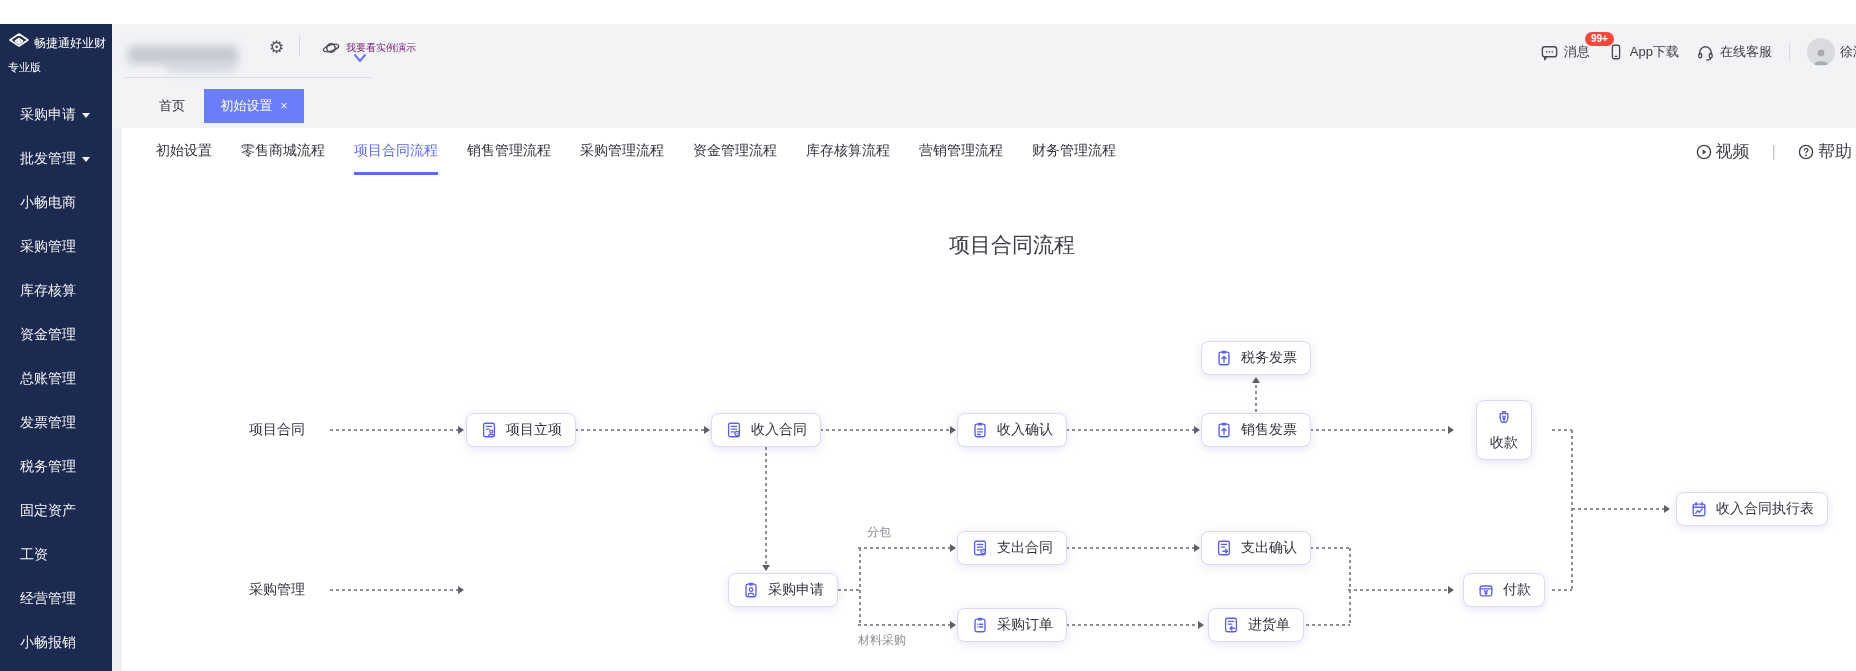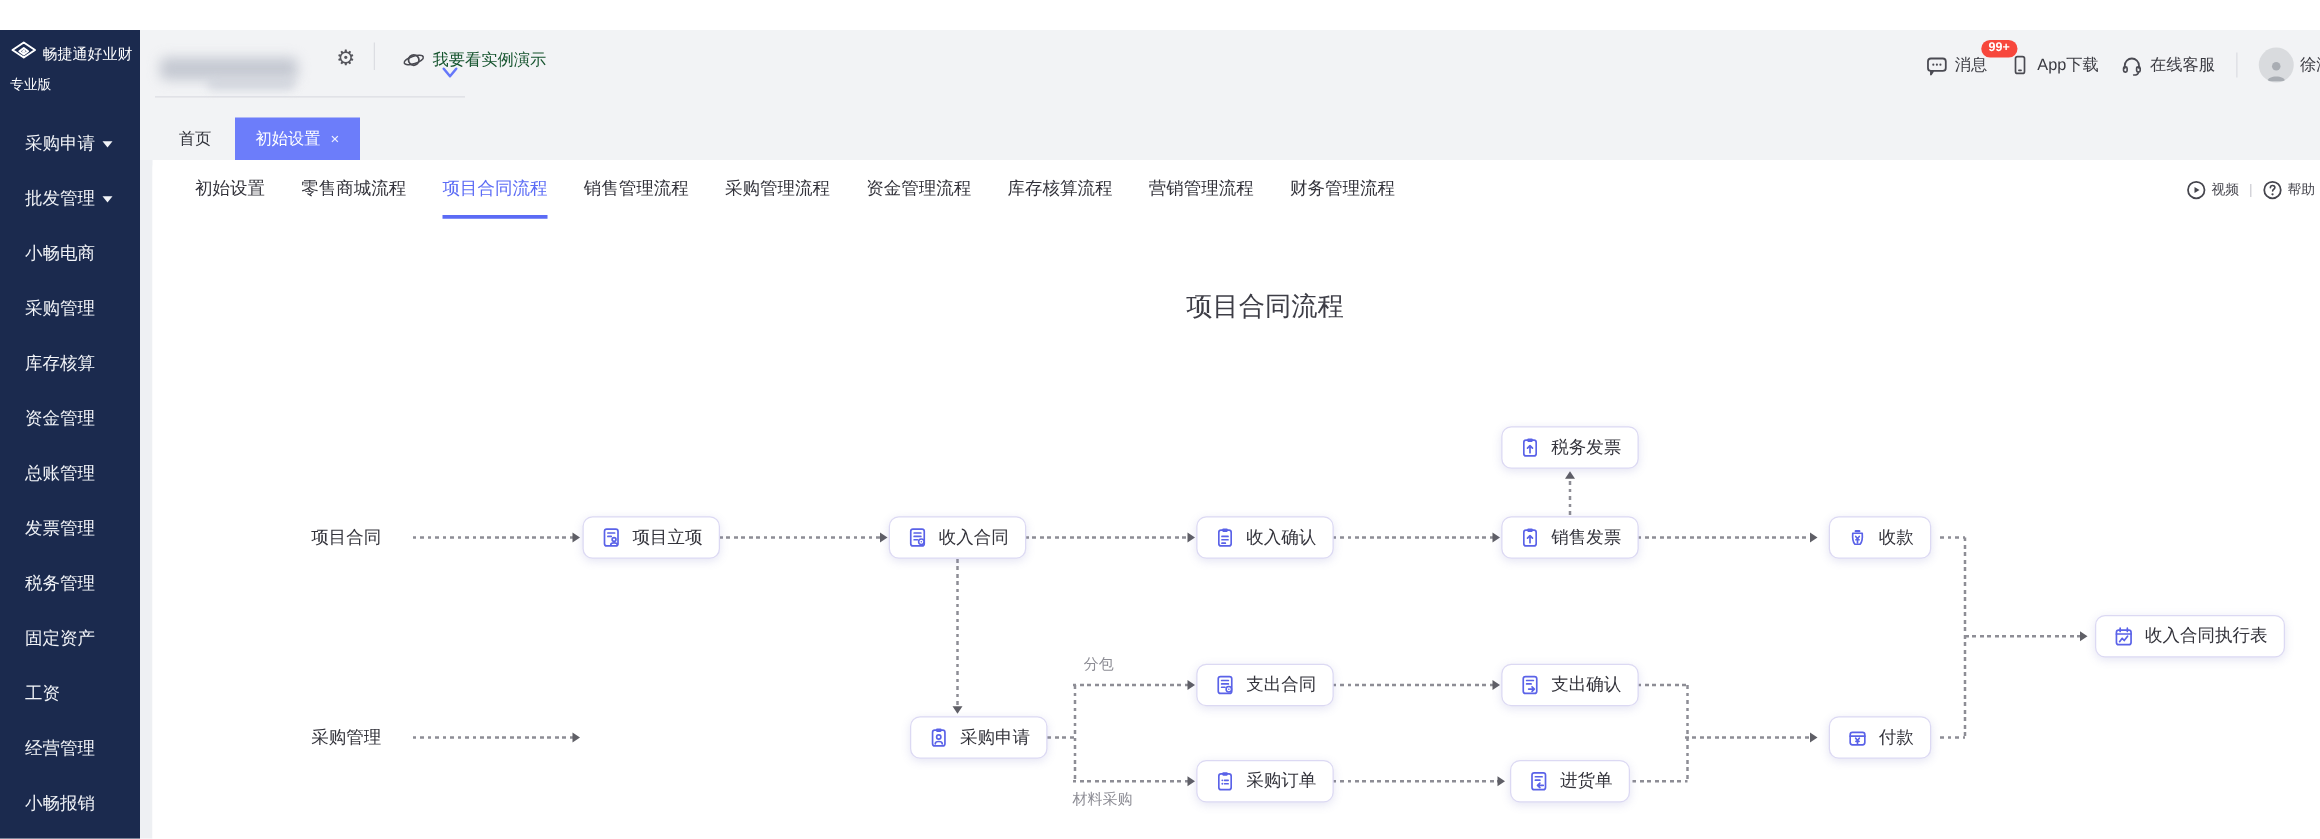--- a/index.html
+++ b/index.html
@@ -13,49 +13,49 @@
   #logo-row { position:absolute; left:8px; top:8px; display:flex; align-items:center; gap:4px; }
   #logo-title { color:#fff; font-size:12px; white-space:nowrap; }
   #logo-sub { position:absolute; left:8px; top:36px; color:#fff; font-size:11px; }
 
   #selector { position:absolute; left:124px; top:18px; width:248px; height:36px; border-bottom:1px solid #dcdde2; }
   .blurblob1 { position:absolute; left:4px; top:4px; width:110px; height:18px; background:#b9bec9; border-radius:4px; filter:blur(5px); opacity:.8;}
   .blurblob2 { position:absolute; left:42px; top:20px; width:70px; height:10px; background:#cdd1da; border-radius:4px; filter:blur(4px); opacity:.8;}
   #sel-caret { position:absolute; right:4px; top:10px; }
   #gear-btn { position:absolute; left:269px; top:13px; font-size:17px; color:#55555c; cursor:pointer;}
   .vsep { position:absolute; top:10px; width:1px; height:22px; background:#dcdde2; }
-  #demo-link { position:absolute; left:322px; top:15px; display:flex; align-items:center; gap:6px; color:#14532d; font-size:13px; cursor:pointer;}
+  #demo-link { position:absolute; left:322px; top:15px; display:flex; align-items:center; gap:6px; color:#701a75; font-size:10px; cursor:pointer;}
 
   #topbar-right { position:absolute; right:-6px; top:14px; display:flex; align-items:center; gap:17px; }
   .tb-item { display:flex; align-items:center; gap:5px; color:#3b3b42; font-size:13px; position:relative; cursor:pointer; white-space:nowrap;}
   #msg-badge { position:absolute; top:-11px; right:-24px; background:#f7473c; color:#fff; font-size:10px; font-weight:bold;
     padding:1px 6px; border-radius:9px; line-height:12px;}
   #avatar { width:28px; height:28px; border-radius:50%; background:#d9dbde; display:flex; align-items:flex-end; justify-content:center; overflow:hidden;}
   #user-name { width:22px; overflow:hidden; color:#3b3b42; font-size:13px; }
 
   
-  #wintabs { position:absolute; left:112px; top:84px; right:0; height:44px; display:flex; align-items:flex-end; padding-left:12px; }
+  #wintabs { position:absolute; left:112px; top:84px; right:0; height:44px; display:flex; align-items:center; padding-left:28px; }
   .wintab { height:34px; min-width:64px; padding:0 16px; display:flex; align-items:center; justify-content:center; gap:8px;
     font-size:13px; color:#30323a; cursor:pointer; }
   .wintab.active { background:#6c7dfa; color:#fff; min-width:100px; }
   .wintab .close { font-size:12px; opacity:.9; }
 
   
   #sidebar { position:absolute; left:0; top:104px; width:112px; bottom:0; background:#1b2a4e; }
   .side-item { position:absolute; left:20px; display:flex; align-items:center; gap:6px; color:#f2f4f8; font-size:14px; cursor:pointer; white-space:nowrap;}
   .caret { width:0; height:0; border:4px solid transparent; border-top:5px solid #f2f4f8; margin-top:4px;}
 
   
   #card { position:absolute; left:122px; top:128px; right:0; bottom:0; background:#fff; border-radius:6px 0 0 0; }
   #gutter { position:absolute; left:112px; top:128px; width:10px; bottom:0; background:#eef0f3; }
 
   #ctabs { position:absolute; left:34px; top:0; height:47px; display:flex; gap:29px; align-items:center; }
   .ctab { font-size:14px; color:#33333b; height:47px; line-height:45px; cursor:pointer; white-space:nowrap; border-bottom:3px solid transparent;}
   .ctab.active { color:#5b6bf5; border-bottom-color:#5b6bf5; }
-  #ctabs-right { position:absolute; right:4px; top:0; height:47px; display:flex; align-items:center; gap:8px; font-size:11px; color:#45454d; }
+  #ctabs-right { position:absolute; right:4px; top:0; height:47px; display:flex; align-items:center; gap:22px; font-size:17px; color:#45454d; }
   #ctabs-right .it { display:flex; align-items:center; gap:4px; cursor:pointer; }
   #ctabs-right .bar { color:#c8c8cf; }
 
   
   #flow-title { position:absolute; left:890px; top:103px; transform:translateX(-50%); font-size:21px; font-weight:500; color:#3d3d46; white-space:nowrap;}
   .row-label { position:absolute; width:60px; text-align:left; font-size:14px; color:#33333b; transform:translateY(-50%); white-space:nowrap;}
   .flow-node { position:absolute; transform:translate(-50%,-50%); display:flex; align-items:center; gap:8px;
     background:#fff; border:1px solid #dcd9f3; border-radius:8px; padding:7px 13px;
     box-shadow:0 2px 8px rgba(108,108,190,.18); white-space:nowrap; cursor:pointer;}
   .flow-node .nlabel { font-size:14px; color:#33333b; }
@@ -330,21 +330,21 @@
         <div class="flow-node" style="left: 1134px; top: 230px;">
           <span style="display: flex;">
             <svg class="nicon" viewBox="0 0 20 20">
               <rect x="4.5" y="3.5" width="11" height="14" rx="2" fill="none" stroke="#5a62e8" stroke-width="1.5" stroke-linecap="round" stroke-linejoin="round"></rect>
               <rect x="7.5" y="2" width="5" height="3" rx="1" fill="#5a62e8"></rect>
               <path d="M10 14.6 V8.6 M7.8 10.6 L10 8.4 L12.2 10.6" fill="none" stroke="#5a62e8" stroke-width="1.5" stroke-linecap="round" stroke-linejoin="round"></path>
             </svg>
           </span>
           <span class="nlabel">税务发票</span>
         </div>
-        <div class="flow-node" style="left: 1382px; top: 302px;">
+        <div class="flow-node" style="left: 1382px; top: 302px; flex-direction: column;">
           <span style="display: flex;">
             <svg class="nicon" viewBox="0 0 20 20">
               <path d="M6.2 6.2 h7.6 M5.8 6.2 c-.5 5.5 .8 8.6 1.9 9.8 h4.6 c1.1-1.2 2.4-4.3 1.9-9.8" fill="none" stroke="#5a62e8" stroke-width="1.5" stroke-linecap="round" stroke-linejoin="round"></path>
               <rect x="7.4" y="3.4" width="5.2" height="2" rx="1" fill="#5a62e8"></rect>
               <path d="M8.4 9 l1.6 2.3 1.6-2.3 M8.6 12 h2.8 M10 11.3 v3.4" fill="none" stroke="#5a62e8" stroke-width="1.5" stroke-linecap="round" stroke-linejoin="round"></path>
             </svg>
           </span>
           <span class="nlabel">收款</span>
         </div>
         <div class="flow-node" style="left: 1630px; top: 381px;">

